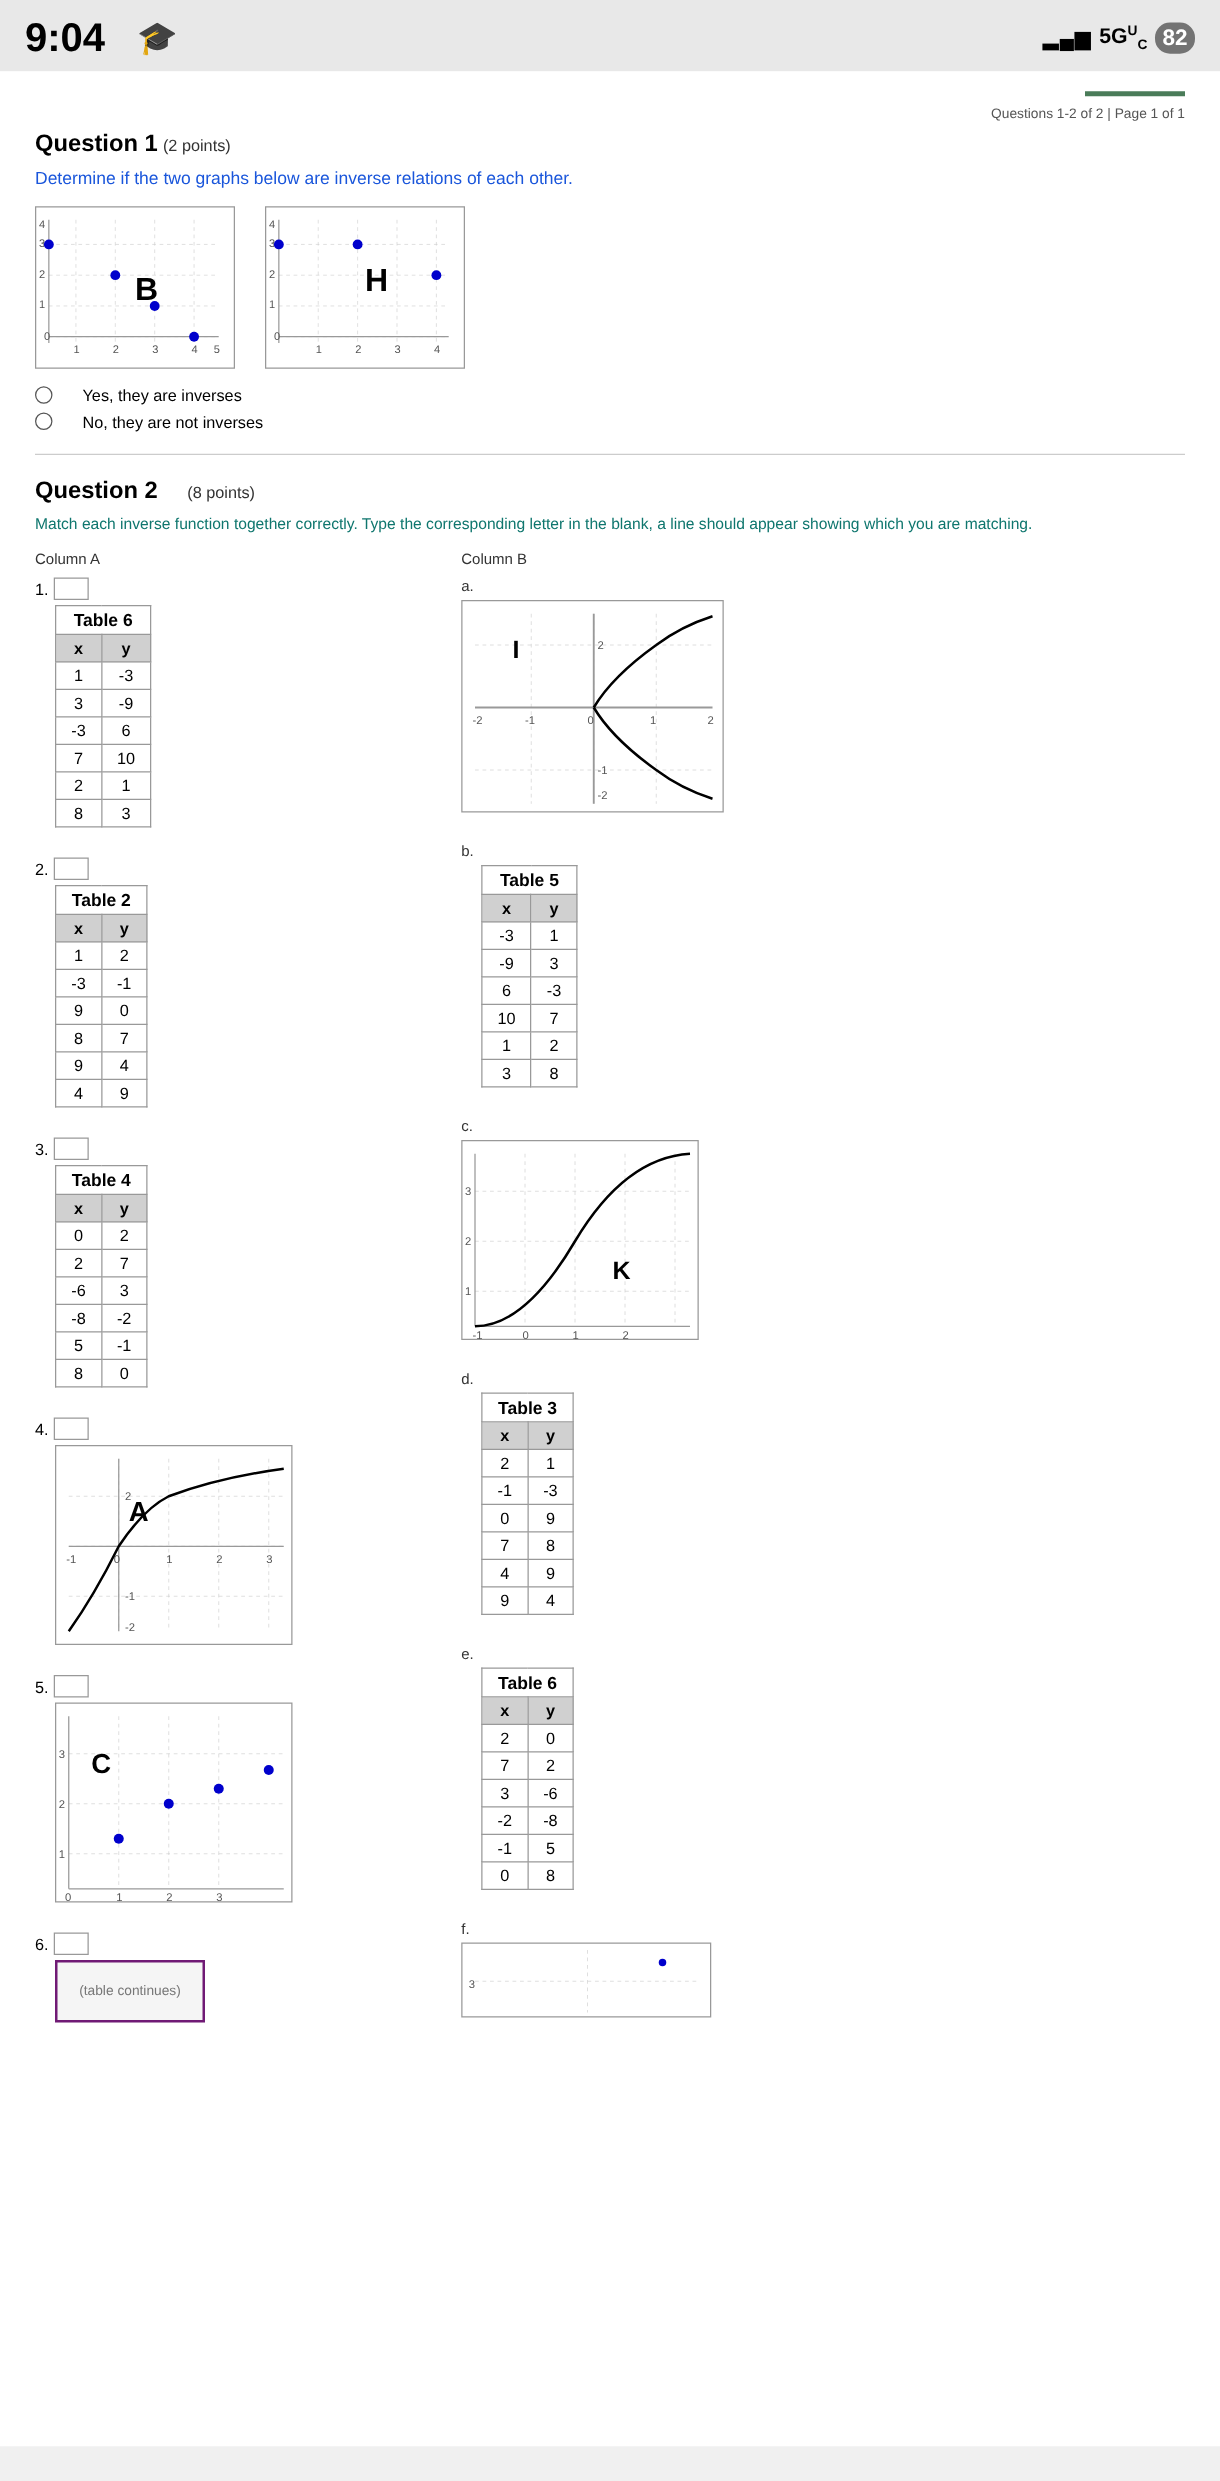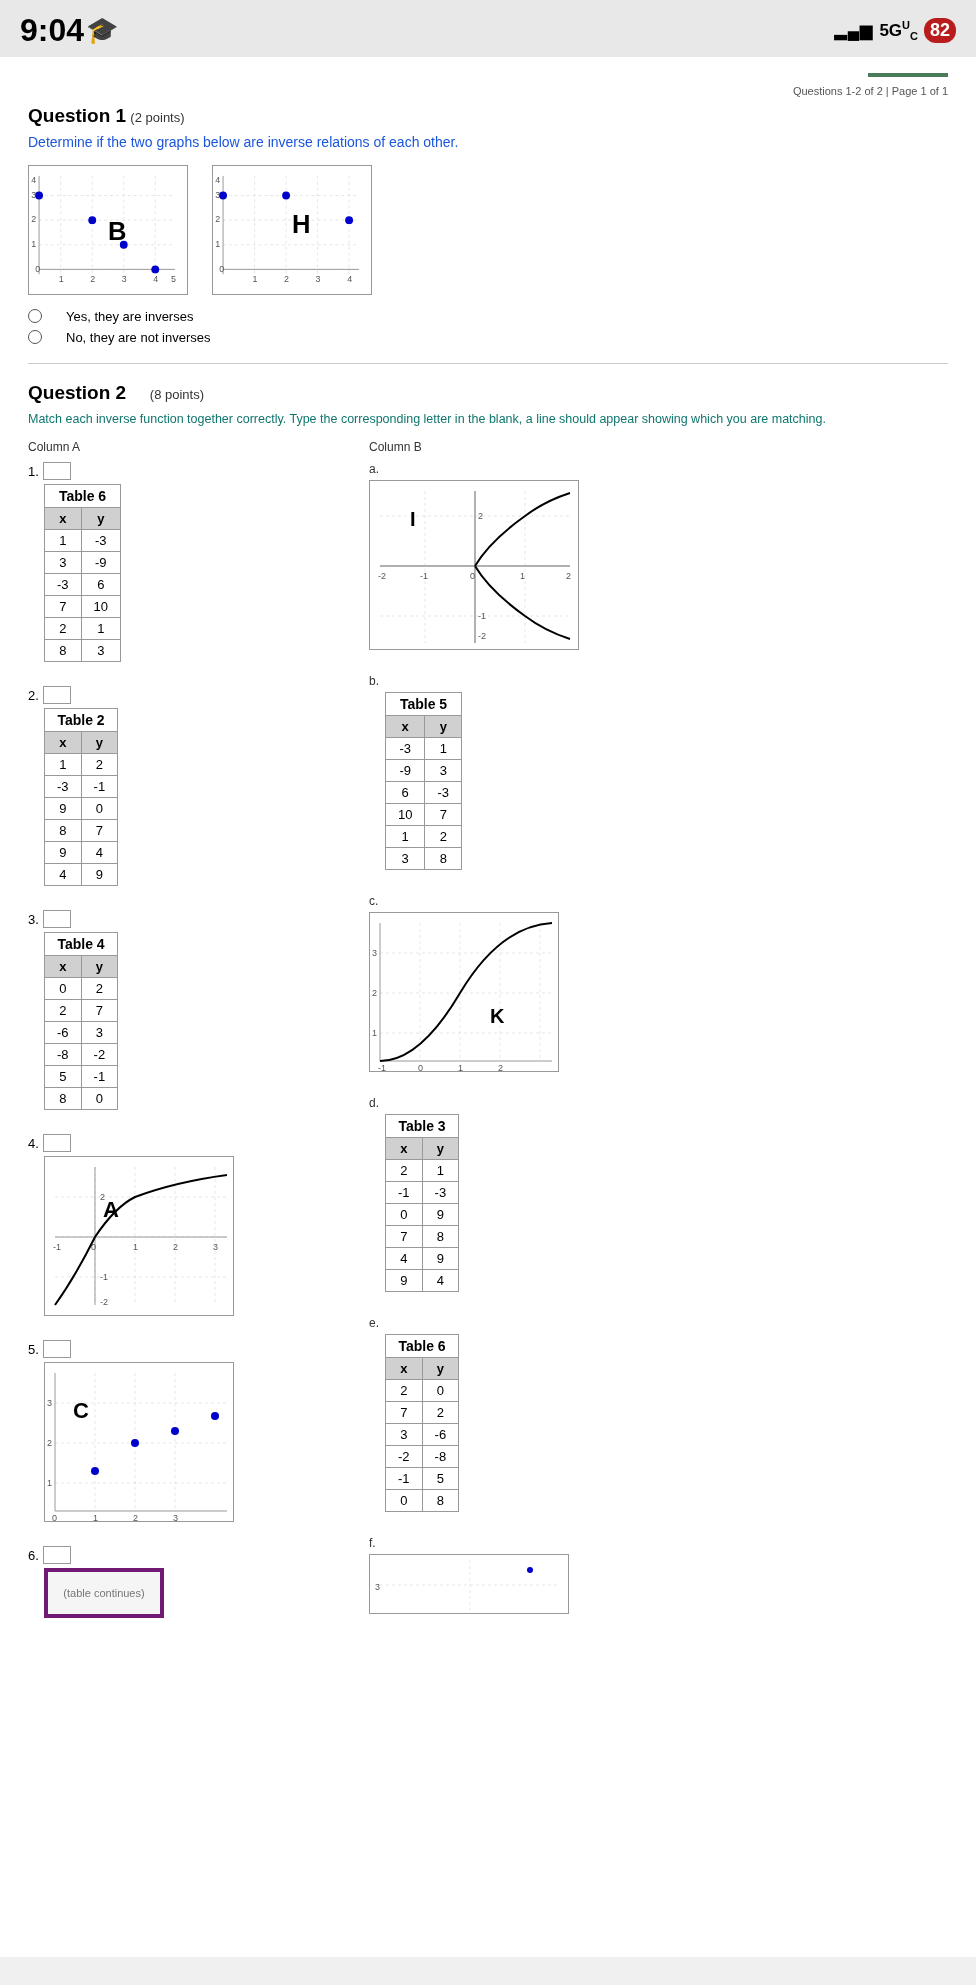--- a/index.html
+++ b/index.html
@@ -23,21 +23,21 @@
     }
     .status-icons {
       display: flex;
       align-items: center;
       gap: 6px;
       font-size: 18px;
       font-weight: 600;
       color: #000;
     }
     .battery-box {
-      background: #b91c1c;
+      background: #737373;
       color: #fff;
       border-radius: 12px;
       padding: 2px 6px;
       font-size: 18px;
       font-weight: 700;
     }
     .main-content {
       background: #fff;
       margin: 0;
       padding: 16px 28px;
@@ -209,21 +209,21 @@
       fill: none;
     }
     .dot-point {
       fill: #00c;
     }
   </style>
 </head>
 <body>
 
 <div class="status-bar">
-  <div style="display:flex;align-items:center;gap:2px;">
+  <div style="display:flex;align-items:center;gap:26px;">
     <span class="status-time">9:04</span>
     <span style="font-size:26px;">🎓</span>
   </div>
   <div class="status-icons">
     <span style="font-size:16px;letter-spacing:1px;">▂▄▆</span>
     <span style="font-size:17px;font-weight:700;">5G<sup style="font-size:11px;">U</sup><sub style="font-size:11px;">C</sub></span>
     <span class="battery-box">82</span>
   </div>
 </div>
 
@@ -532,21 +532,21 @@
               <text x="28" y="55" font-size="22" font-weight="700" fill="#000">C</text>
             </svg>
           </div>
         </div>
 
         <div class="match-item">
           <div class="match-number">
             <span>6.</span>
             <span class="match-input-box"></span>
           </div>
-          <div style="margin-left:16px;border:4px solid #701a75;width:120px;height:50px;background:#f5f5f5;display:flex;align-items:center;justify-content:center;">
+          <div style="margin-left:16px;border:2px solid #701a75;width:120px;height:50px;background:#f5f5f5;display:flex;align-items:center;justify-content:center;">
             <span style="font-size:11px;color:#777;">(table continues)</span>
           </div>
         </div>
 
       </div>
 
       <div class="col-b">
         <div class="col-header">Column B</div>
 
         <div class="col-b-item">

